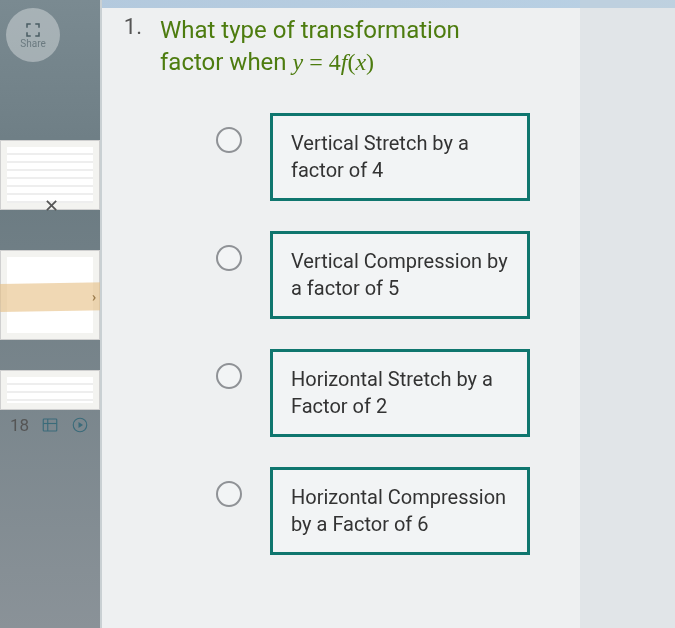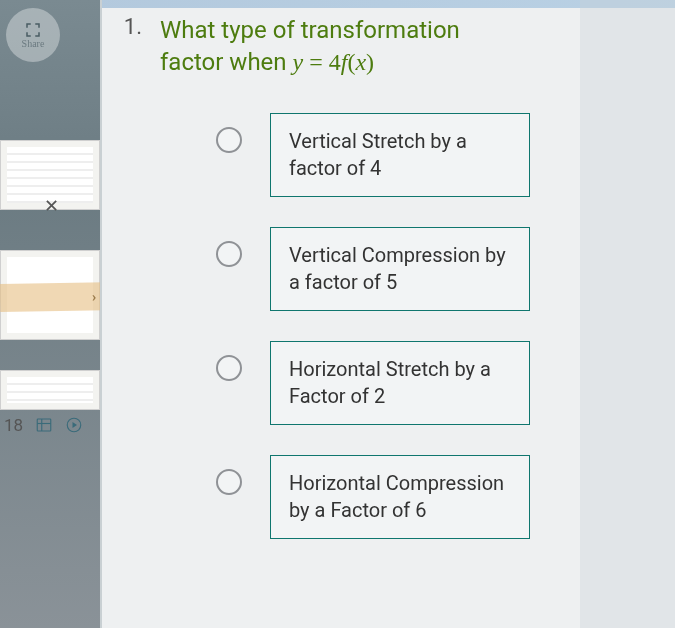--- a/index.html
+++ b/index.html
@@ -32,21 +32,21 @@
       border-radius:50%;
       background: rgba(255,255,255,0.35);
       display:flex;
       flex-direction:column;
       align-items:center;
       justify-content:center;
       color:#5a6c73;
       font-size:10px;
     }
     .share-bubble svg { width:18px; height:18px; }
-    .share-label { font-size:10px; color:#6b7a80; margin-top:-1px;font-family:Liberation Serif, serif;}
+    .share-label { font-size:10px; color:#6b7a80; margin-top:-1px;}
     .thumb {
       position:absolute;
       left:0;
       width:100px;
       background: #f3f3f0;
       border:1px solid #cfcfcf;
     }
     .thumb1 { top:140px; height:70px; }
     .thumb2 { top:250px; height:90px; }
     .thumb3 { top:370px; height:40px; }
@@ -85,21 +85,21 @@
       background: #fff;
     }
     .bottom-tools{
       position:absolute;
       top:415px;
       left:0;
       width:116px;
       display:flex;
       align-items:center;
       gap:12px;
-      padding-left:4px;
+      padding-left:10px;
       color:#3a6b7a;
       font-size:16px;
     }
     .bottom-tools .num{ color:#555; font-size:17px;}
     .bottom-tools svg{ width:18px;height:18px; }
     .main {
       flex:1;
       background: #eef0f1;
       position:relative;
       padding: 8px 0 0 0;
@@ -152,21 +152,21 @@
     .radio{
       width:26px;
       height:26px;
       border-radius:50%;
       border:2px solid #8f9296;
       margin-top:14px;
       flex-shrink:0;
       background:#f2f4f5;
     }
     .option-box{
-      border:1px solid #0f766e;
+      border:3px solid #0f766e;
       background:#f2f4f5;
       padding:14px 18px;
       width:260px;
       font-size:20px;
       color:#333;
       line-height:1.35;
     }
   </style>
 </head>
 <body>

